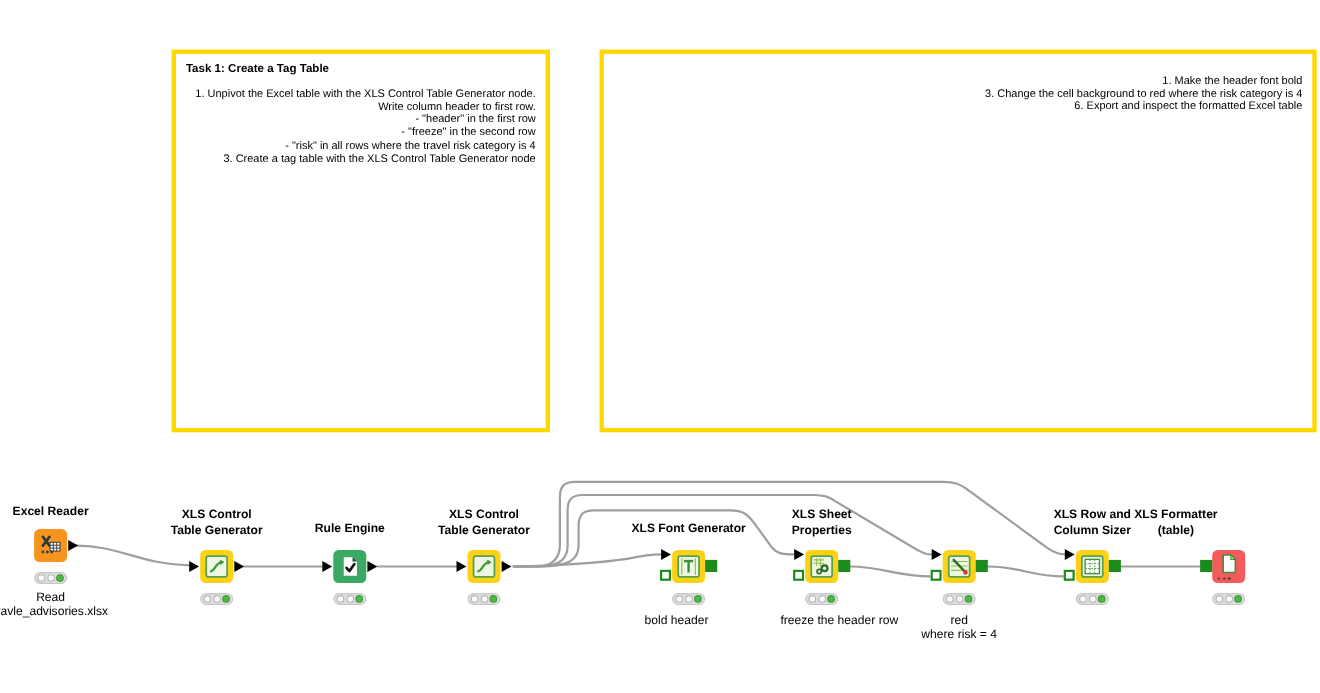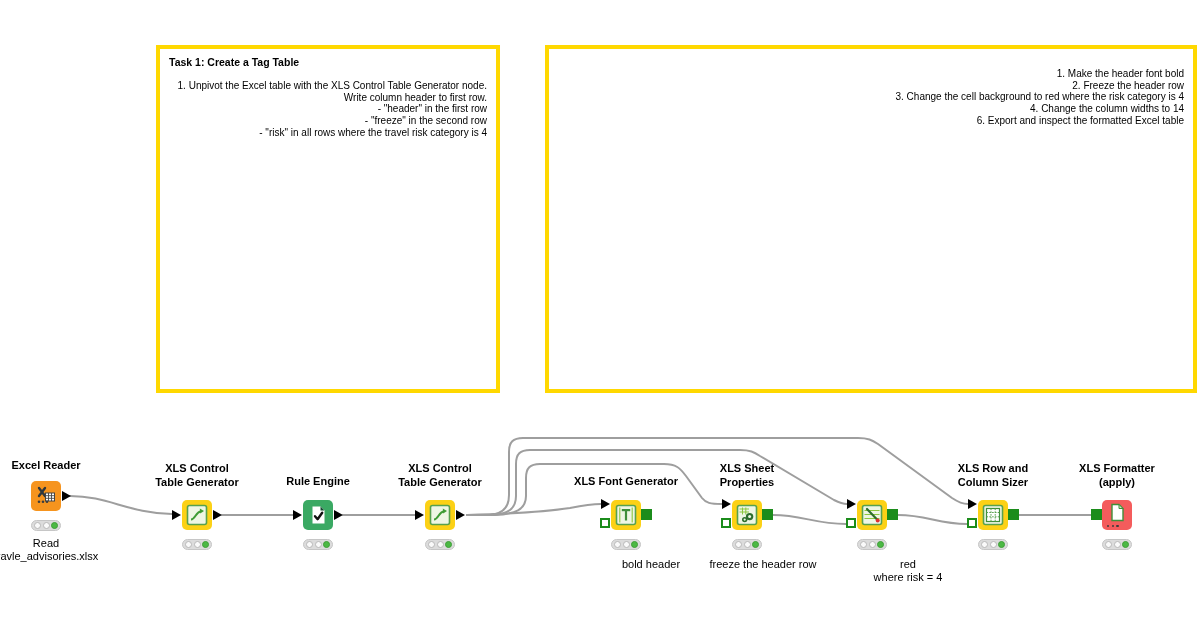--- a/index.html
+++ b/index.html
@@ -49,29 +49,28 @@
 
 <div id="canvas">
 
   <div class="annotation" style="left:156px;top:45px;width:344px;height:348px">
     <div class="ann-title">Task 1: Create a Tag Table</div>
     <div class="ann-body">
       <div>1. Unpivot the Excel table with the XLS Control Table Generator node. Write column header to first row.</div>
       <div>- "header" in the first row</div>
       <div>- "freeze" in the second row</div>
       <div>- "risk" in all rows where the travel risk category is 4</div>
+      <div>3. Create a tag table with the XLS Control Table Generator node</div>
     </div>
   </div>
 
   <div class="annotation" style="left:545px;top:45px;width:652px;height:348px">
     <div class="ann-body">
       <div>1. Make the header font bold</div>
-      <div>2. Freeze the header row</div>
       <div>3. Change the cell background to red where the risk category is 4</div>
-      <div>4. Change the column widths to 14</div>
       <div>6. Export and inspect the formatted Excel table</div>
     </div>
   </div>
 
   <svg id="wires" width="1200" height="630">
     <path d="M70,496 C108,496 128,513 172,514"></path>
     <path d="M222,515 H293"></path>
     <path d="M343,515 H415"></path>
     <path d="M467,515 C505,514 550,511 570,508 C585,505 593,504 601,504"></path>
     <path d="M467,515 H495 C515,514 526,510 526,496 V478 C526,468 530,464 540,464 H664 C676,464 680,468 686,476 L702,498 C706,503 710,504 722,504"></path>
@@ -174,21 +173,21 @@
     </svg>
     <i class="tri in" style="top:-1px"></i>
     <span class="port-white"></span>
     <span class="port-green out"></span>
   </div>
   <div class="light" style="left:611px;top:539px">
     <i></i>
       <i></i>
       <i class="on"></i>
   </div>
-  <div class="ncaption" style="left:566px;top:558px">
+  <div class="ncaption" style="left:530px;top:558px">
     <span>bold header</span>
   </div>
 
   <div class="ntitle" style="left:672px;top:462px">
     <span>XLS Sheet</span><br>
     <span>Properties</span>
   </div>
   <div class="node yellow" style="left:732px;top:500px">
     <svg width="22" height="22" viewBox="0 0 22 22">
       <rect x="1.5" y="1.5" width="19" height="19" rx="2" fill="#eef6e4" stroke="#58a14e" stroke-width="1.6"></rect>
@@ -220,21 +219,21 @@
     </svg>
     <i class="tri in" style="top:-1px"></i>
     <span class="port-white"></span>
     <span class="port-green out"></span>
   </div>
   <div class="light" style="left:857px;top:539px">
     <i></i>
       <i></i>
       <i class="on"></i>
   </div>
-  <div class="ncaption" style="left:823px;top:558px">
+  <div class="ncaption" style="left:787px;top:558px">
     <span>red</span><br>
     <span>where risk = 4</span>
   </div>
 
   <div class="ntitle" style="left:918px;top:462px">
     <span>XLS Row and</span><br>
     <span>Column Sizer</span>
   </div>
   <div class="node yellow" style="left:978px;top:500px">
     <svg width="22" height="22" viewBox="0 0 22 22">
@@ -245,23 +244,23 @@
     <i class="tri in" style="top:-1px"></i>
     <span class="port-white"></span>
     <span class="port-green out"></span>
   </div>
   <div class="light" style="left:978px;top:539px">
     <i></i>
       <i></i>
       <i class="on"></i>
   </div>
 
-  <div class="ntitle" style="left:1042px;top:462px">
+  <div class="ntitle" style="left:994px;top:462px">
     <span>XLS Formatter</span><br>
-    <span>(apply)</span>
+    <span>(table)</span>
   </div>
   <div class="node red" style="left:1102px;top:500px">
     <svg width="22" height="22" viewBox="0 0 22 22" style="margin-bottom:4px">
       <path d="M6 2.5 h7 l4 4 v12 h-11 z" fill="#fff" stroke="#3f8f3a" stroke-width="1.4"></path>
       <path d="M13 2.5 l4 4 h-4 z" fill="#cfe8c0" stroke="#3f8f3a" stroke-width="1"></path>
     </svg>
     <div class="dots">
         <i></i>
         <i></i>
         <i></i>

